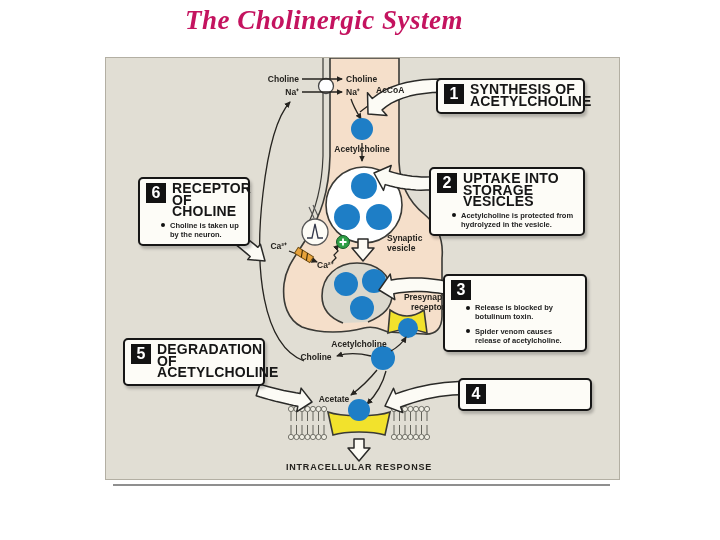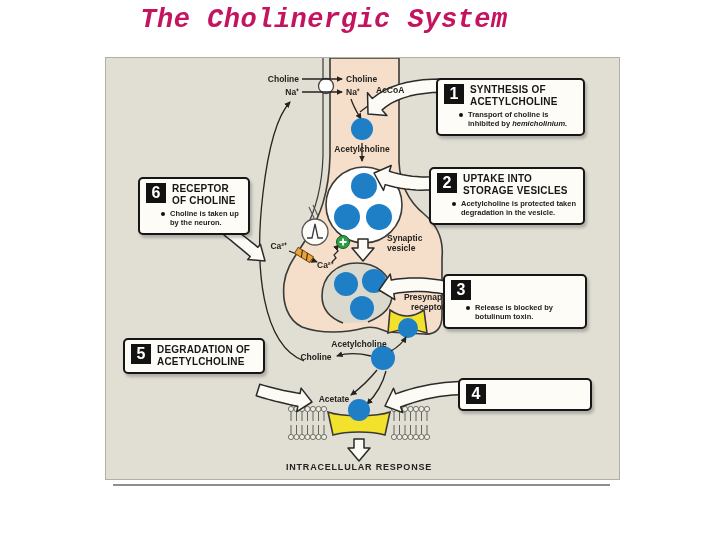--- a/index.html
+++ b/index.html
@@ -1,30 +1,30 @@
 <!DOCTYPE html>
 <html><head>
 <meta charset="utf-8">
 <style>
   html,body{margin:0;padding:0}
   body{width:720px;height:540px;background:#ffffff;position:relative;overflow:hidden;
        font-family:"Liberation Sans",sans-serif}
   .title{position:absolute;top:5px;left:0;width:648px;text-align:center;
-         font-family:Liberation Mono, monospace;font-style:italic;font-weight:700;
+         font-family:Liberation Serif, serif;font-style:italic;font-weight:700;
          font-size:27px;letter-spacing:.5px}
   .panel{position:absolute;left:105px;top:57px;width:513px;height:421px;
          border:1px solid #b3afa3;background:#e1ded4;box-sizing:content-box}
   .rule{position:absolute;left:113px;top:484px;width:497px;height:2px;background:#8f8f8f}
 
   .cbox{position:absolute;background:#fdfcf7;border:2px solid #161616;border-radius:5px;
         padding:4px 5px 5px 5px;box-shadow:2px 3px 3px rgba(0,0,0,.22);box-sizing:border-box}
   .chead{display:flex;align-items:flex-start}
   .cnum{flex:0 0 auto;width:20px;height:20px;background:#121212;color:#fff;font-weight:700;
         font-size:16px;line-height:20px;text-align:center;margin:0 6px 0 1px}
-  .ctitle{font-weight:700;font-size:10px;line-height:11.5px;letter-spacing:.2px;color:#161616}
+  .ctitle{font-weight:700;font-size:14px;line-height:11.5px;letter-spacing:.2px;color:#161616}
   .cbullets{margin:3px 0 0 16px;padding:0;list-style:none}
   .cbullets li{position:relative;font-weight:700;font-size:7.5px;line-height:9.3px;color:#222;
         padding-left:9px;margin-top:3px}
   .cbullets li + li{margin-top:5px}
   .cbullets li::before{content:"";position:absolute;left:0;top:2.5px;width:4px;height:4px;
         border-radius:50%;background:#111}
 
   svg text{font-family:"Liberation Sans",sans-serif;font-weight:700;fill:#25231f}
   .lbl{font-size:8.5px}
   .lbl-lg{font-size:9px;letter-spacing:.8px}
@@ -191,44 +191,42 @@
 <div class="rule"></div>
 
 <div class="cbox" style="left:436px;top:78px;width:149px">
   <div class="chead">
     <div class="cnum">1</div>
     <div class="ctitle">
       <div>SYNTHESIS OF</div>
         <div>ACETYLCHOLINE</div>
     </div>
   </div>
-  <ul class="cbullets">
-    <li><span>Transport of choline is inhibited by </span><i>hemicholinium.</i></li>
-  </ul>
 </div>
 
 <div class="cbox" style="left:429px;top:167px;width:156px">
   <div class="chead">
     <div class="cnum">2</div>
     <div class="ctitle">
       <div>UPTAKE INTO</div>
         <div>STORAGE VESICLES</div>
     </div>
   </div>
   <ul class="cbullets">
-    <li>Acetylcholine is protected taken degradation in the vesicle.</li>
+    <li>Acetylcholine is protected from hydrolyzed in the vesicle.</li>
   </ul>
 </div>
 
 <div class="cbox" style="left:443px;top:274px;width:144px">
   <div class="chead">
     <div class="cnum">3</div>
   </div>
   <ul class="cbullets">
     <li>Release is blocked by botulinum toxin.</li>
+    <li>Spider venom causes release of acetylcholine.</li>
   </ul>
 </div>
 
 <div class="cbox" style="left:458px;top:378px;width:134px">
   <div class="chead">
     <div class="cnum">4</div>
   </div>
 </div>
 
 <div class="cbox" style="left:123px;top:338px;width:142px">

